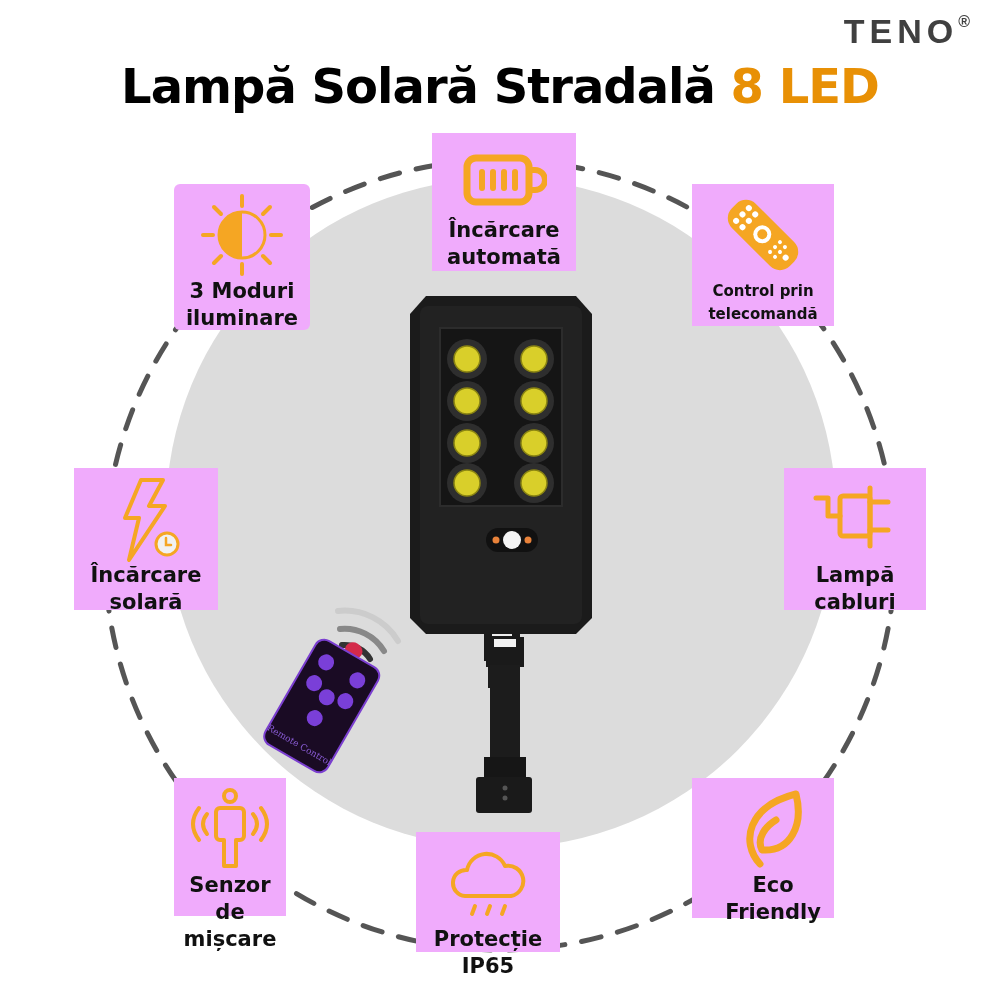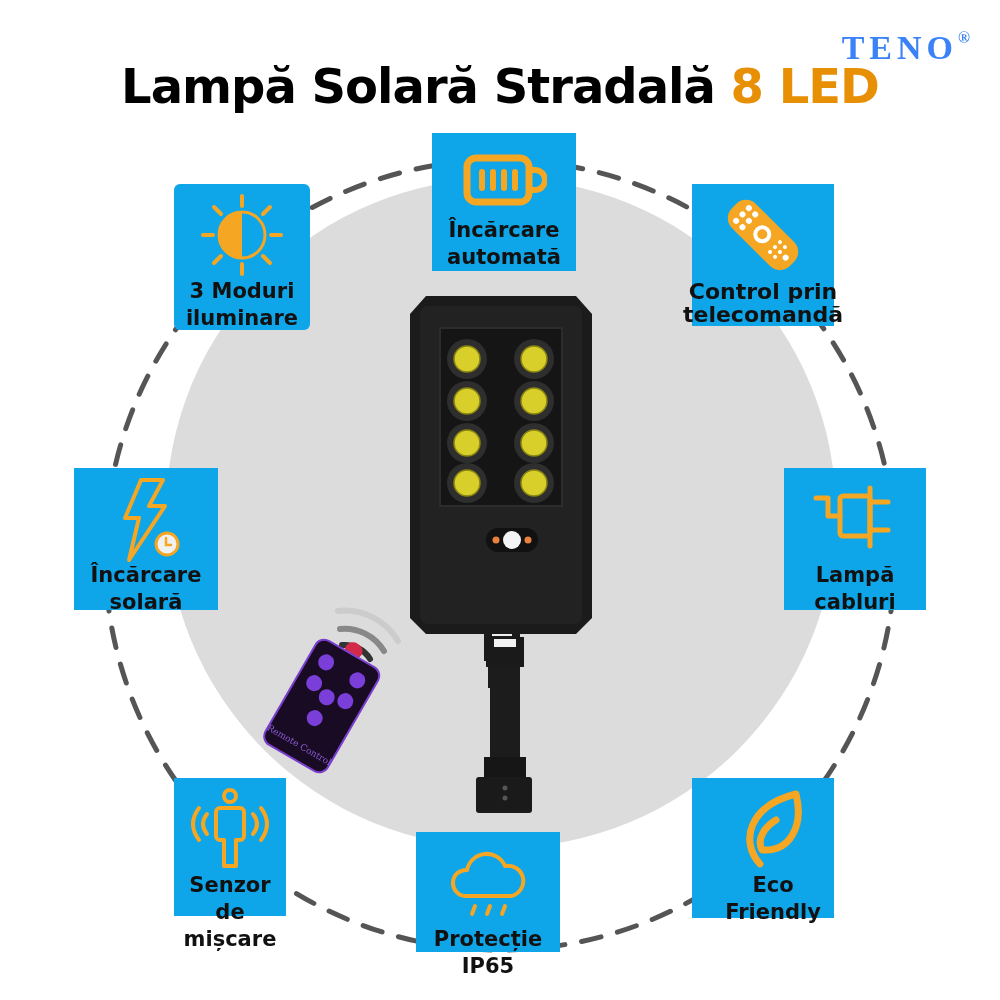--- a/index.html
+++ b/index.html
@@ -1,23 +1,23 @@
 <!DOCTYPE html>
 <html><head>
   <meta charset="utf-8">
   <style>
     * { margin: 0; padding: 0; box-sizing: border-box; }
     html, body { width: 1000px; height: 1000px; background: #ffffff; overflow: hidden; }
     body { position: relative; font-family: "DejaVu Sans", "Liberation Sans", sans-serif; }
 
     .brand {
-      position: absolute; top: 29px; right: 30px;
-      font-family: Liberation Serif, serif;
+      position: absolute; top: 12px; right: 30px;
+      font-family: Liberation Sans, sans-serif;
       font-weight: bold; font-size: 34px; letter-spacing: 5px;
-      color: #3b82f6;
+      color: #404040;
     }
     .brand sup { font-size: 16px; letter-spacing: 0; position: relative; top: -4px; }
 
     .title {
       position: absolute; top: 58px; left: 0; width: 1000px;
       text-align: center;
       font-family: "DejaVu Sans", sans-serif;
       font-weight: bold; font-size: 48px; color: #000;
       letter-spacing: -1px;
     }
@@ -26,33 +26,33 @@
     .bg-circle {
       position: absolute; left: 166px; top: 178px;
       width: 670px; height: 670px; border-radius: 50%;
       background: #dcdcdc;
     }
     .ring {
       position: absolute; left: 0; top: 0; width: 1000px; height: 1000px;
     }
 
     .card {
-      position: absolute; background: #0ea5e9;
+      position: absolute; background: #f0abfc;
       display: flex; flex-direction: column; align-items: center;
       justify-content: flex-start;
       padding-top: 8px;
     }
     .card .icon { width: 86px; height: 86px; display: flex; align-items: center; justify-content: center; }
     .card .icon svg { width: 86px; height: 86px; }
     .card .label {
       font-family: "DejaVu Sans", sans-serif; font-weight: bold;
       font-size: 21px; line-height: 27px; color: #111; text-align: center;
       white-space: pre-line;
     }
-    .card .label.small { font-size: 22px; line-height: 23px; }
+    .card .label.small { font-size: 15px; line-height: 23px; }
 
     .lamp { position: absolute; left: 408px; top: 296px; width: 186px; height: 392px; }
     .remote { position: absolute; left: 230px; top: 595px; width: 180px; height: 180px; }
   </style>
 </head>
 <body>
 
 <div class="brand">
   <span>TENO</span><sup>®</sup>
 </div>

